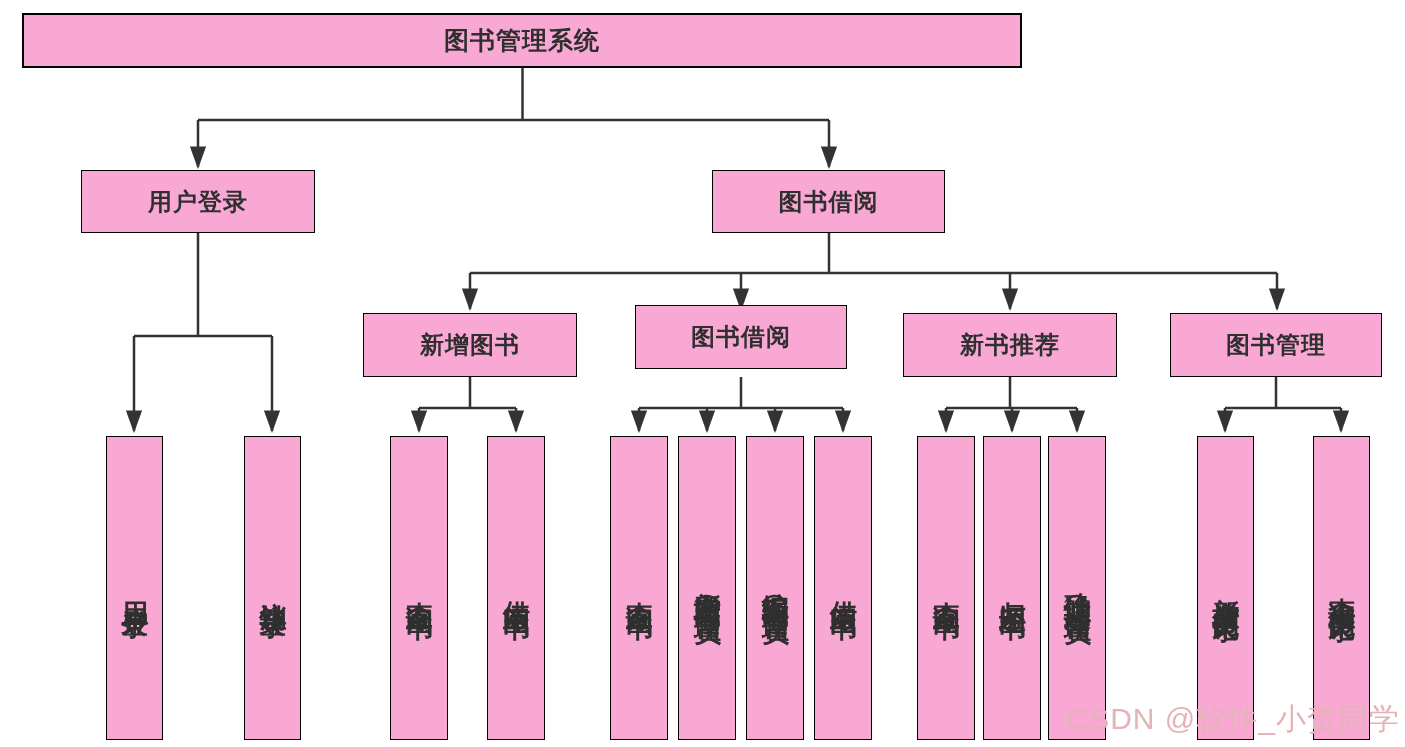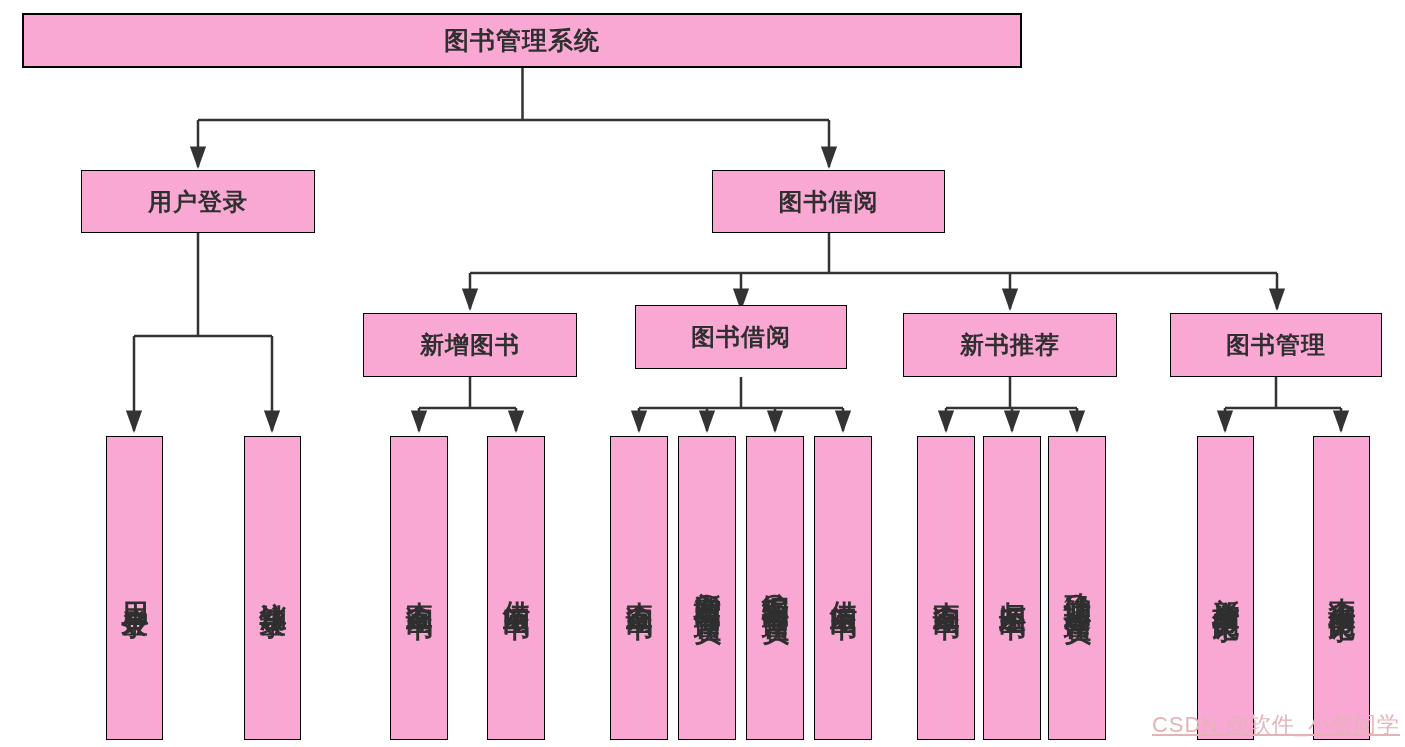--- a/index.html
+++ b/index.html
@@ -36,25 +36,24 @@
     text-orientation: mixed;
     font-size: 27px;
     letter-spacing: 4px;
     line-height: 1;
     white-space: normal;
   }
   .watermark {
     position: absolute;
     right: 5px;
     bottom: 7px;
-    font-size: 22px;
+    font-size: 30px;
     letter-spacing: 1px;
     color: #e3b3b8;
     pointer-events: none;
-    text-decoration: underline;
   }
 </style>
 </head>
 <body>
 
 <div class="stage">
 
   <svg class="wires" width="1405" height="747" viewBox="0 0 1405 747" xmlns="http://www.w3.org/2000/svg">
     <defs>
       <marker id="arw" viewBox="0 0 12 10" refX="11" refY="5" markerWidth="9" markerHeight="6.5" orient="auto" markerUnits="strokeWidth" preserveAspectRatio="none">

